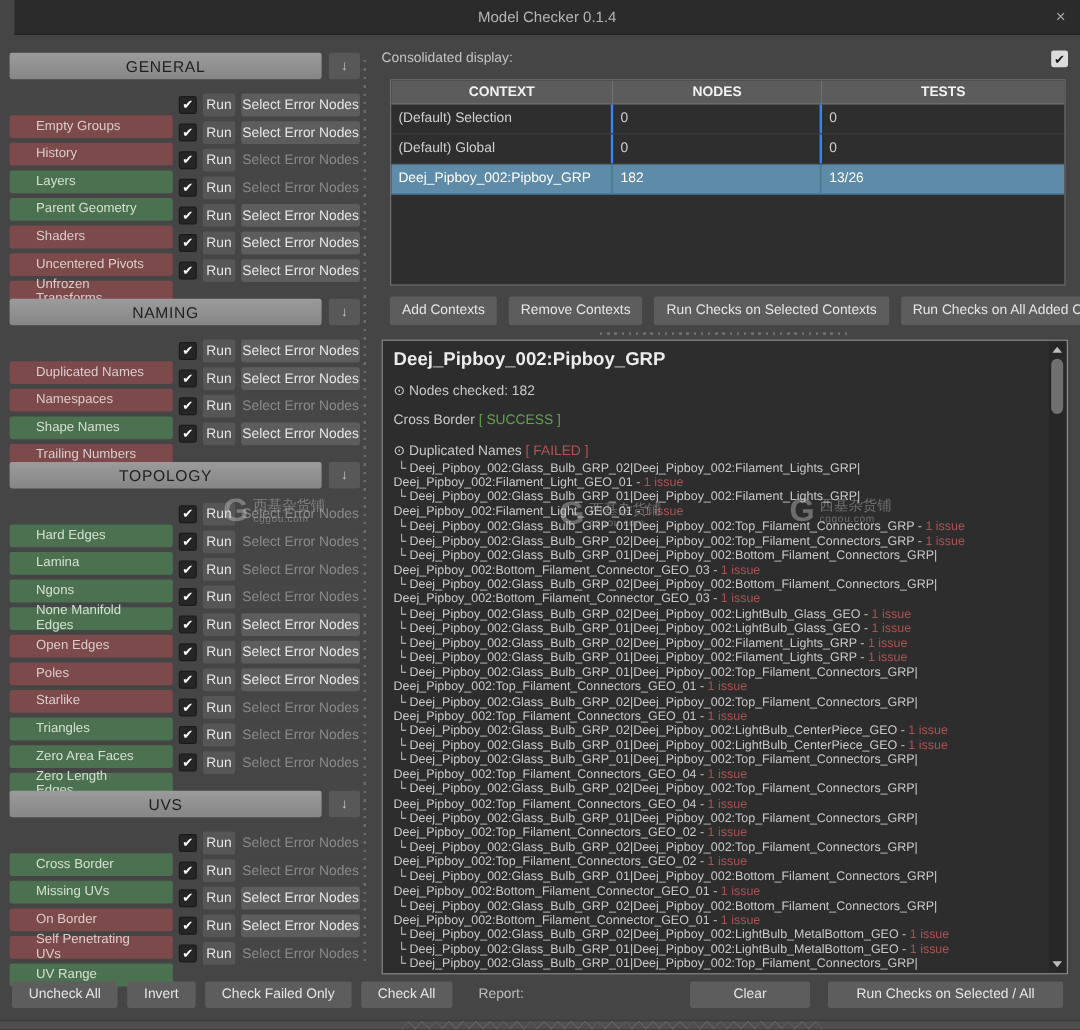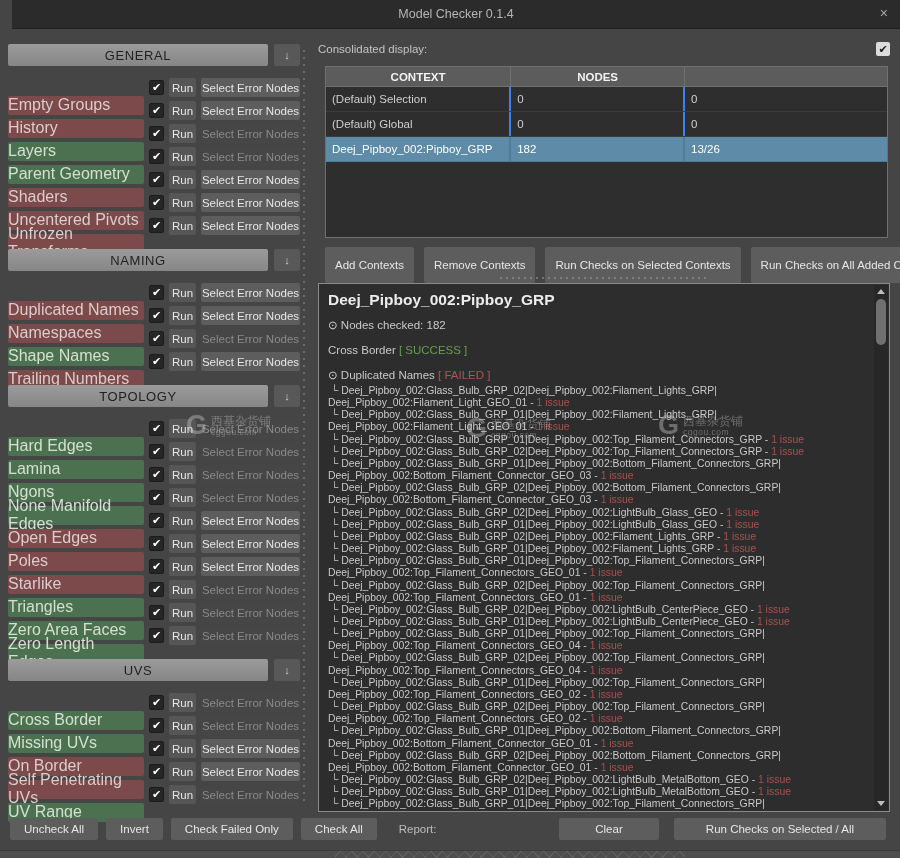--- a/index.html
+++ b/index.html
@@ -15,22 +15,22 @@
        display:flex;align-items:center;justify-content:center;white-space:nowrap;box-sizing:border-box;}
   
   .left-panel{position:absolute;top:40px;left:8px;width:292px;padding-top:4px;}
   .sec-row{display:flex;gap:6px;height:22px;margin:0 0 12px 0;}
   .sec-row:not(:first-child){margin-top:14px;}
   .sec-btn{flex:1;background:linear-gradient(#9b9b9b,#868686);border-radius:2px;display:flex;
            align-items:center;justify-content:center;color:#1f1f1f;font-size:13px;letter-spacing:.6px;}
   .arrow-btn{width:26px;background:#585858;border-radius:2px;color:#cfcfcf;display:flex;
              align-items:center;justify-content:center;font-size:11px;}
   .check-row{display:flex;align-items:center;height:19px;margin-bottom:4px;gap:5px;}
-  .chip{flex:1;height:19px;border-radius:2px;display:flex;align-items:center;padding:0 0;
-        font-size:16px;box-sizing:border-box;margin-top:35px;}
+  .chip{flex:1;height:19px;border-radius:2px;display:flex;align-items:center;padding:0 22px;
+        font-size:11px;box-sizing:border-box;margin-top:35px;}
   .chip.fail{background:#7c4a4a;color:#dccccc;}
   .chip.ok{background:#4b7150;color:#d3e0cf;}
   .cb{width:15px;height:15px;background:#262626;border:1px solid #1b1b1b;border-radius:2px;color:#fff;
       font-size:11px;display:flex;align-items:center;justify-content:center;box-sizing:border-box;flex:0 0 15px;}
   .run-btn{width:27px;height:19px;background:#565656;flex:0 0 27px;}
   .sel-btn{width:99px;height:19px;flex:0 0 99px;}
   .sel-btn.disabled{background:#464646;color:#8a8a8a;}
   
   .vsplit{position:absolute;top:50px;bottom:52px;left:303px;width:2px;opacity:.45;
           background:repeating-linear-gradient(180deg,#9a9a9a 0 2px,transparent 2px 7px);}
@@ -45,21 +45,21 @@
              border:1px solid #707070;box-sizing:border-box;overflow:hidden;}
   .thead{display:flex;height:19px;background:#5c5c5c;border-bottom:1px solid #707070;}
   .th{display:flex;align-items:center;justify-content:center;color:#f2f2f2;font-weight:bold;
       font-size:11.5px;border-right:1px solid #707070;box-sizing:border-box;}
   .c0{width:33%;}.c1{width:31%;}.c2{width:36%;border-right:none !important;}
   .tr{display:flex;height:24px;border-bottom:1px solid #3c3c3c;color:#cfcfcf;font-size:11.5px;}
   .td{display:flex;align-items:center;padding:0 6px;box-sizing:border-box;border-right:2px solid #3b82f6;overflow:hidden;}
   .tr.selected{background:#5d8ba8;color:#fff;border-bottom-color:#4e7d99;}
   .tr.selected .td{border-right-color:#4e7d99;}
   .ctx-buttons{position:absolute;top:247px;left:325px;height:22px;display:flex;gap:10px;}
-  .ctx-btn{height:36px;padding:0 10px;}
+  .ctx-btn{height:24px;padding:0 10px;}
   
   .report{position:absolute;top:283px;left:318px;width:572px;height:529px;background:#2d2d2d;
           border:1px solid #8a8a8a;box-sizing:border-box;overflow:hidden;}
   .report-inner{position:absolute;top:0;left:0;right:16px;bottom:0;padding:7px 0 0 9px;overflow:hidden;}
   .rtitle{color:#ececec;font-weight:bold;font-size:15.5px;margin-bottom:9px;white-space:nowrap;}
   .rmeta{color:#c9c9c9;font-size:11.5px;margin-bottom:12px;white-space:nowrap;}
   .rmeta.tight{margin-bottom:3px;}
   .rline{color:#c9c9c9;font-size:10.4px;line-height:12.15px;white-space:nowrap;}
   .rline.indent{padding-left:3px;}
   .bullet{color:#cfcfcf;}
@@ -75,21 +75,21 @@
   .sarrow-down{position:absolute;bottom:4px;left:3px;width:0;height:0;border-left:4px solid transparent;
                border-right:4px solid transparent;border-top:5px solid #bdbdbd;}
   
   .footer{position:absolute;left:0;right:0;top:818px;height:22px;display:flex;align-items:center;
           padding:0 14px 0 10px;}
   .fl{display:flex;gap:8px;}
   .foot-btn{height:22px;padding:0 14px;}
   .report-label{color:#bdbdbd;font-size:11.5px;margin-left:22px;}
   .spacer{flex:1;}
   .clear-btn{width:100px;height:22px;margin-right:15px;}
-  .runall-btn{width:212px;height:22px;}
+  .runall-btn{width:196px;height:22px;}
   
   .wm{position:absolute;display:flex;align-items:center;gap:4px;color:rgba(205,205,205,.40);pointer-events:none;z-index:9;}
   .wm .g{font-size:27px;font-weight:bold;line-height:24px;}
   .wcol{display:flex;flex-direction:column;}
   .t1{font-size:12px;line-height:14px;}
   .t2{font-size:8.5px;line-height:9px;letter-spacing:.5px;}
   
   .bottom-strip{position:absolute;bottom:0;left:0;right:0;height:7px;background:#4e4e4e;border-top:1px solid #3b3b3b;}
   .bottom-zigzag{position:absolute;bottom:0;left:335px;width:350px;height:7px;opacity:.5;
      background:repeating-linear-gradient(45deg,rgba(130,130,130,.6) 0 1px,transparent 1px 8px),
@@ -283,20 +283,21 @@
 
   <div class="consolidated-row">
     <span>Consolidated display:</span>
     <span class="cb-light">✔</span>
   </div>
 
   <div class="ctx-table">
     <div class="thead" id="tableHead">
         <div class="th c0">CONTEXT</div>
         <div class="th c1">NODES</div>
+        <div class="th c2">TESTS</div>
       </div>
     <div id="tableBody">
         <div class="tr">
           <div class="td c0">(Default) Selection</div>
           <div class="td c1">0</div>
           <div class="td c2">0</div>
         </div>
         <div class="tr">
           <div class="td c0">(Default) Global</div>
           <div class="td c1">0</div>

